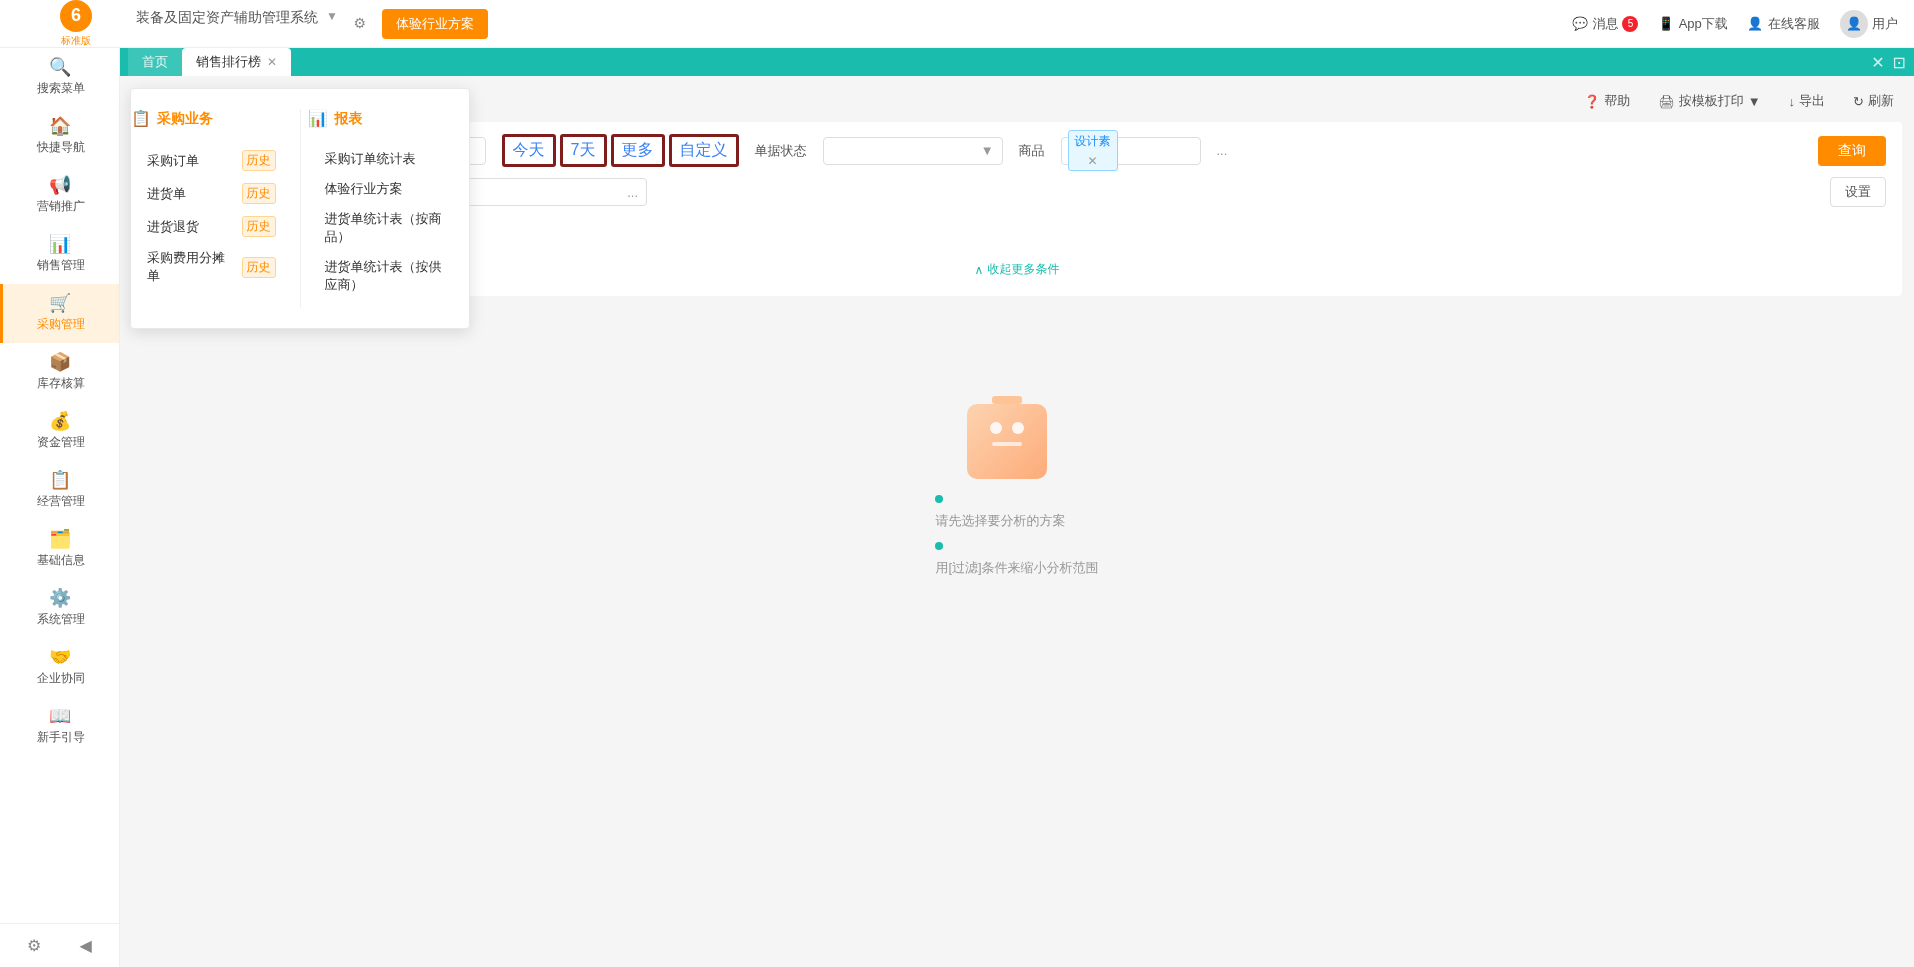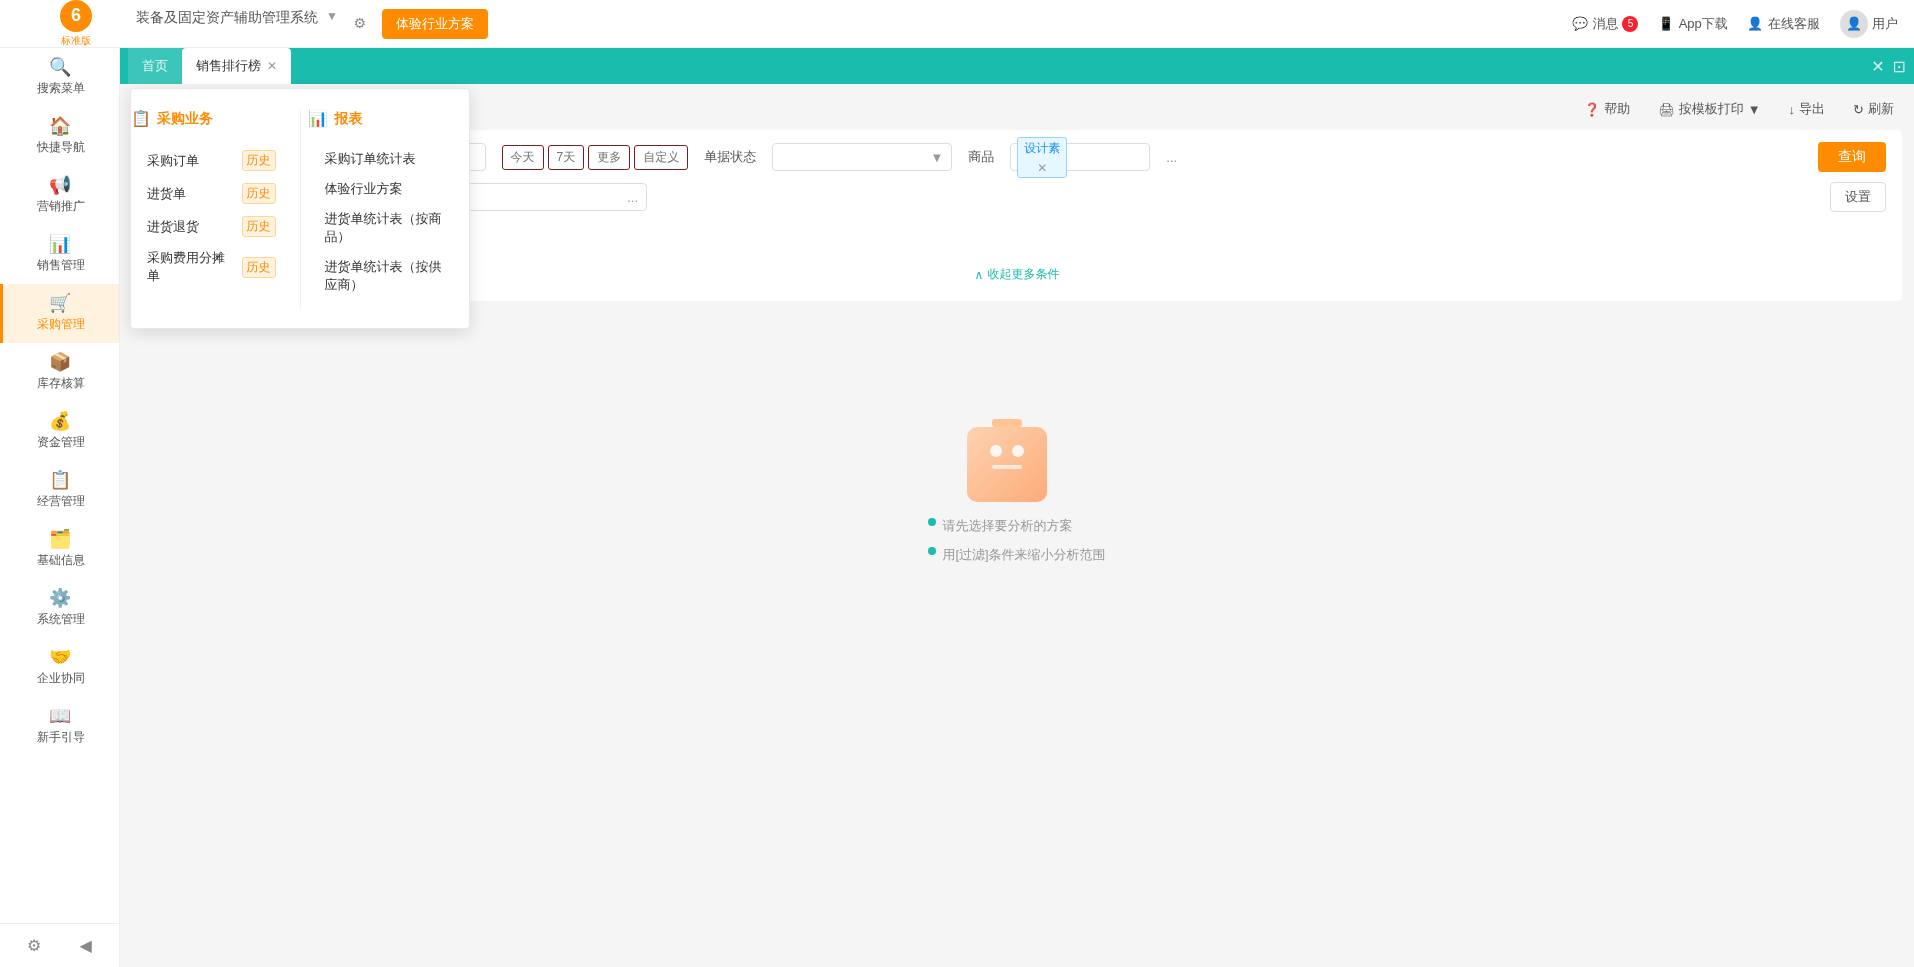--- a/index.html
+++ b/index.html
@@ -143,21 +143,21 @@
       height: calc(967px - 48px);
       display: flex;
       flex-direction: column;
     }
 
     
     .tab-bar {
       background: #1abcad;
       display: flex;
       align-items: center;
-      height: 36px;
+      height: 28px;
       padding: 0 8px;
       flex-shrink: 0;
     }
     .tab-item {
       display: flex;
       align-items: center;
       padding: 0 14px;
       height: 100%;
       color: rgba(255,255,255,0.85);
       cursor: pointer;
@@ -220,25 +220,25 @@
       display: flex;
       align-items: center;
       gap: 4px;
     }
     .date-quick {
       display: flex;
       gap: 4px;
     }
     .date-quick-btn {
       padding: 3px 8px;
-      border: 1px solid #7f1d1d;
+      border: 3px solid #7f1d1d;
       border-radius: 3px;
-      font-size: 12px;
-      cursor: pointer;
-      color: #737373;
+      font-size: 16px;
+      cursor: pointer;
+      color: #3b82f6;
       background: #fff;
     }
     .tag-item {
       display: inline-flex;
       align-items: center;
       background: #e6f7ff;
       border: 1px solid #91d5ff;
       border-radius: 3px;
       padding: 2px 6px;
       font-size: 12px;
@@ -308,20 +308,21 @@
     .empty-text {
       color: #999;
       font-size: 13px;
       line-height: 1.8;
       text-align: left;
     }
     .empty-text .step {
       display: flex;
       align-items: flex-start;
       gap: 6px;
+      flex-direction: column;
     }
     .step-dot {
       width: 8px; height: 8px;
       background: #1abcad;
       border-radius: 50%;
       margin-top: 4px;
       flex-shrink: 0;
     }
 
     

